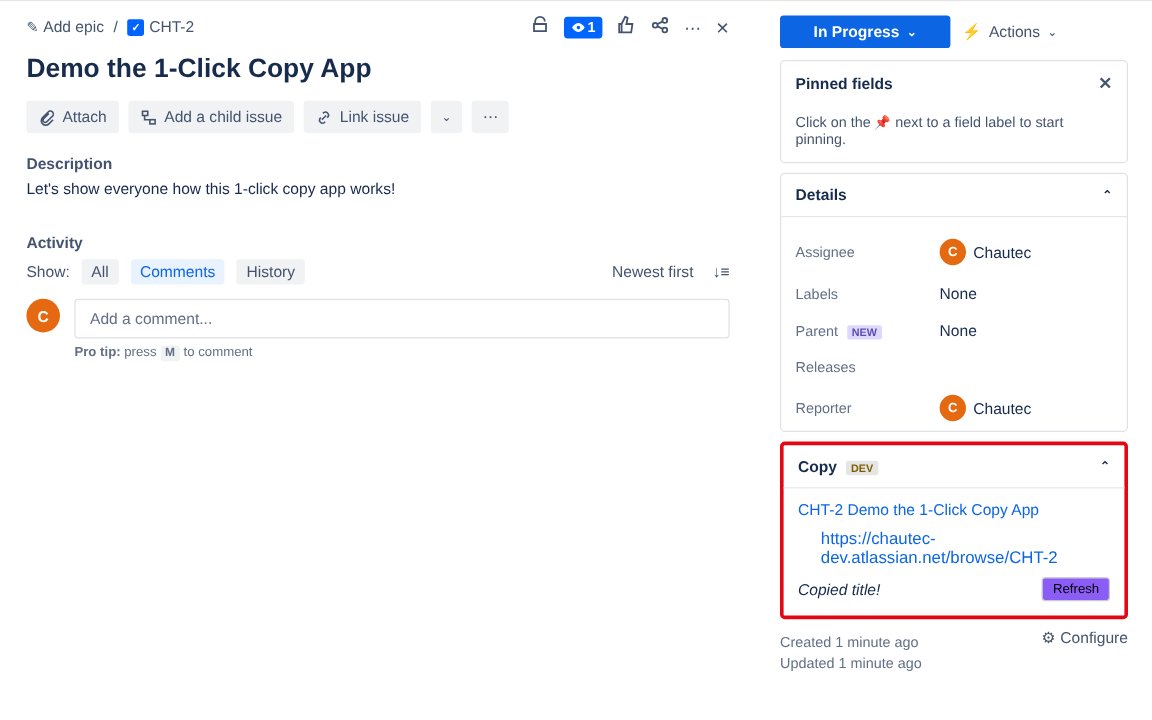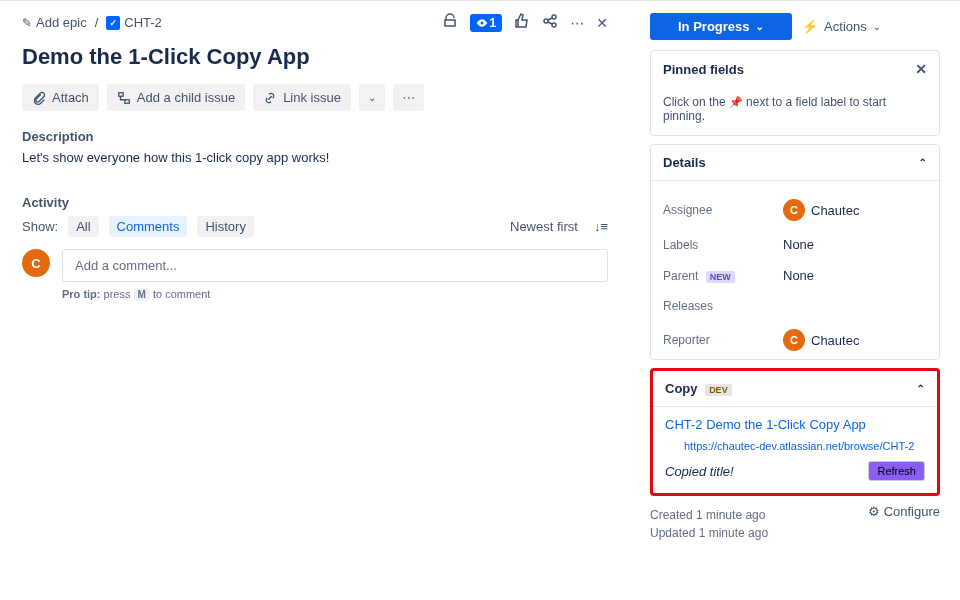--- a/index.html
+++ b/index.html
@@ -53,21 +53,21 @@
     .panel.highlighted { border: 3px solid #e30613; }
     
     .field-row { display: flex; align-items: center; padding: 8px 12px; font-size: 13px; }
     .field-label { width: 120px; color: #626F86; font-size: 12px; font-weight: 500; }
     .field-value { color: #172B4D; display: flex; align-items: center; gap: 6px; }
     .avatar-sm { width: 22px; height: 22px; border-radius: 50%; background: #E56910; color: #fff; display: inline-flex; align-items: center; justify-content: center; font-size: 11px; font-weight: 600; }
     .lozenge { background: #DFD8FD; color: #5E4DB2; font-size: 9px; font-weight: 700; padding: 1px 4px; border-radius: 2px; margin-left: 4px; }
     .lozenge.dev { background: #e5e5e5; color: #7F5F01; }
     
     .link-text { color: #0C66E4; font-size: 13px; }
-    .url-text { color: #0C66E4; font-size: 11px; padding-left: 19px; }
+    .url-text { color: #0C66E4; font-size: 14px; padding-left: 19px; }
     .copied { font-style: italic; color: #172B4D; font-size: 13px; margin-top: 12px; }
     .refresh-btn { border: 1px solid #ccc; background: #8b5cf6; border-radius: 3px; padding: 3px 8px; font-size: 11px; cursor: pointer; float: right; }
     
     .meta { font-size: 12px; color: #626F86; margin: 4px 0; }
     .configure { display: flex; align-items: center; gap: 4px; font-size: 13px; color: #44546F; float: right; cursor: pointer; }
     
     .chev { font-size: 10px; }
     .close-sm { font-size: 14px; color: #44546F; cursor: pointer; }
     .bolt { font-size: 13px; }
     .pin-icon { font-size: 11px; }

